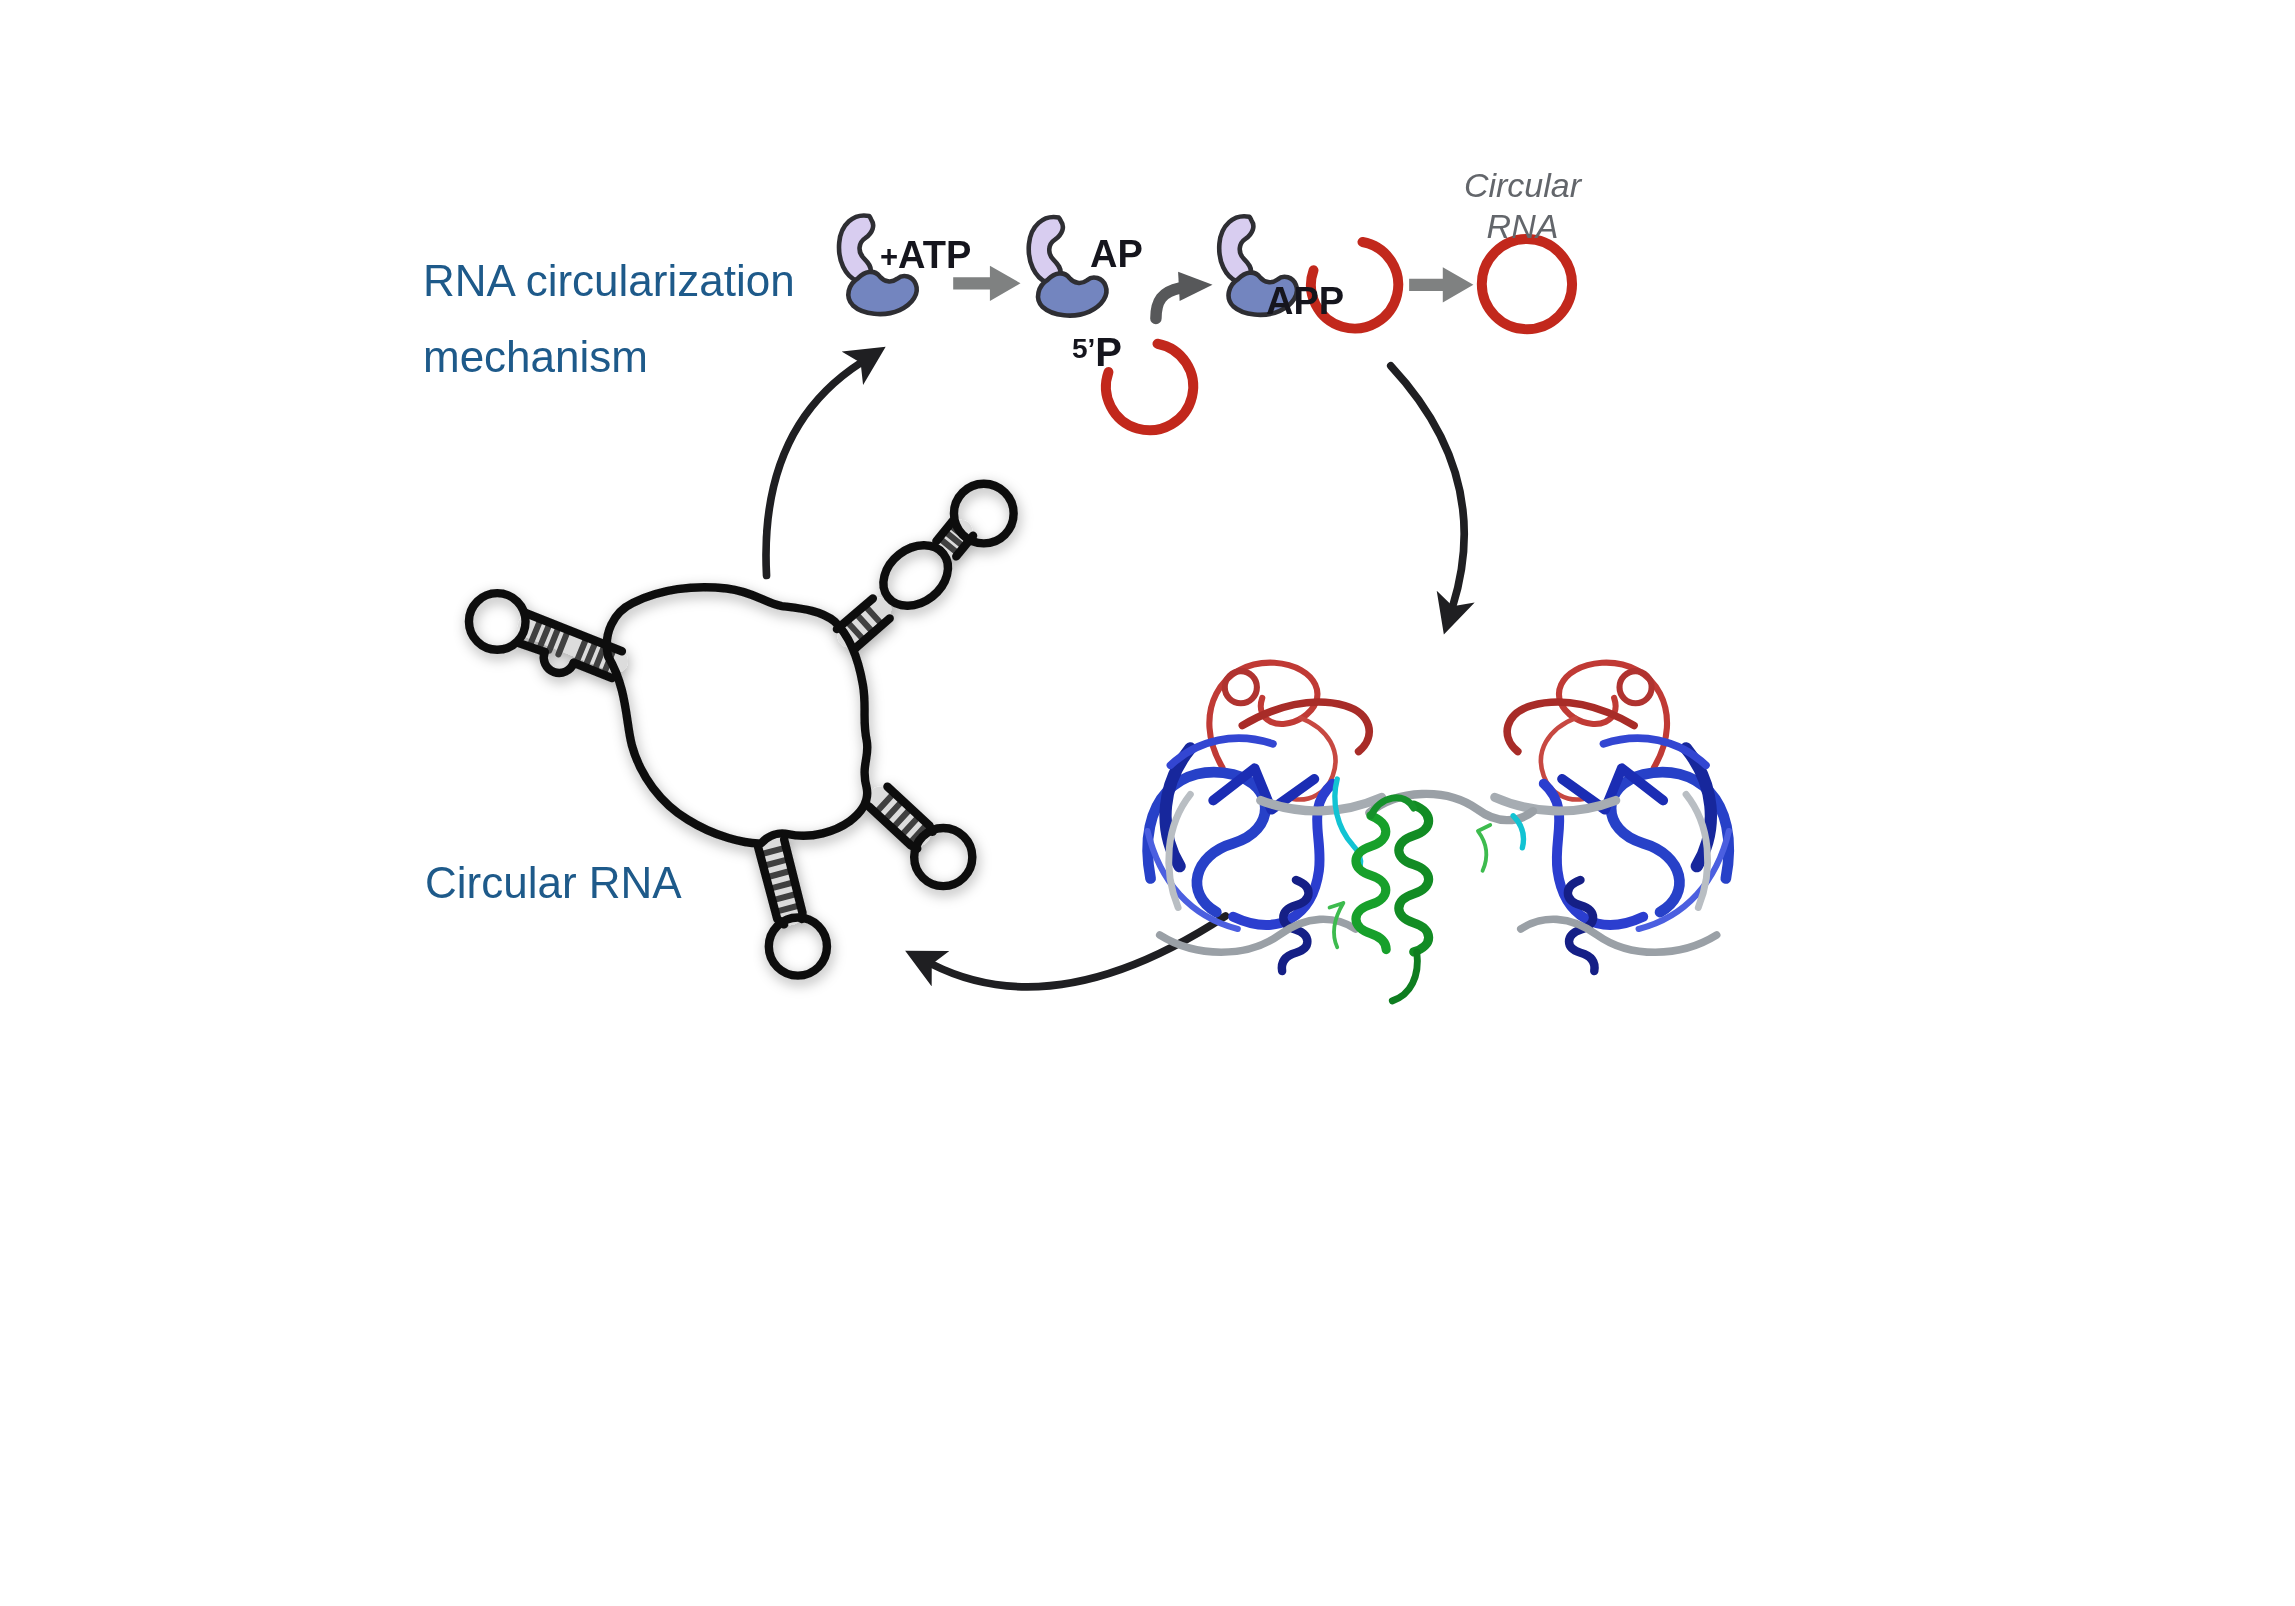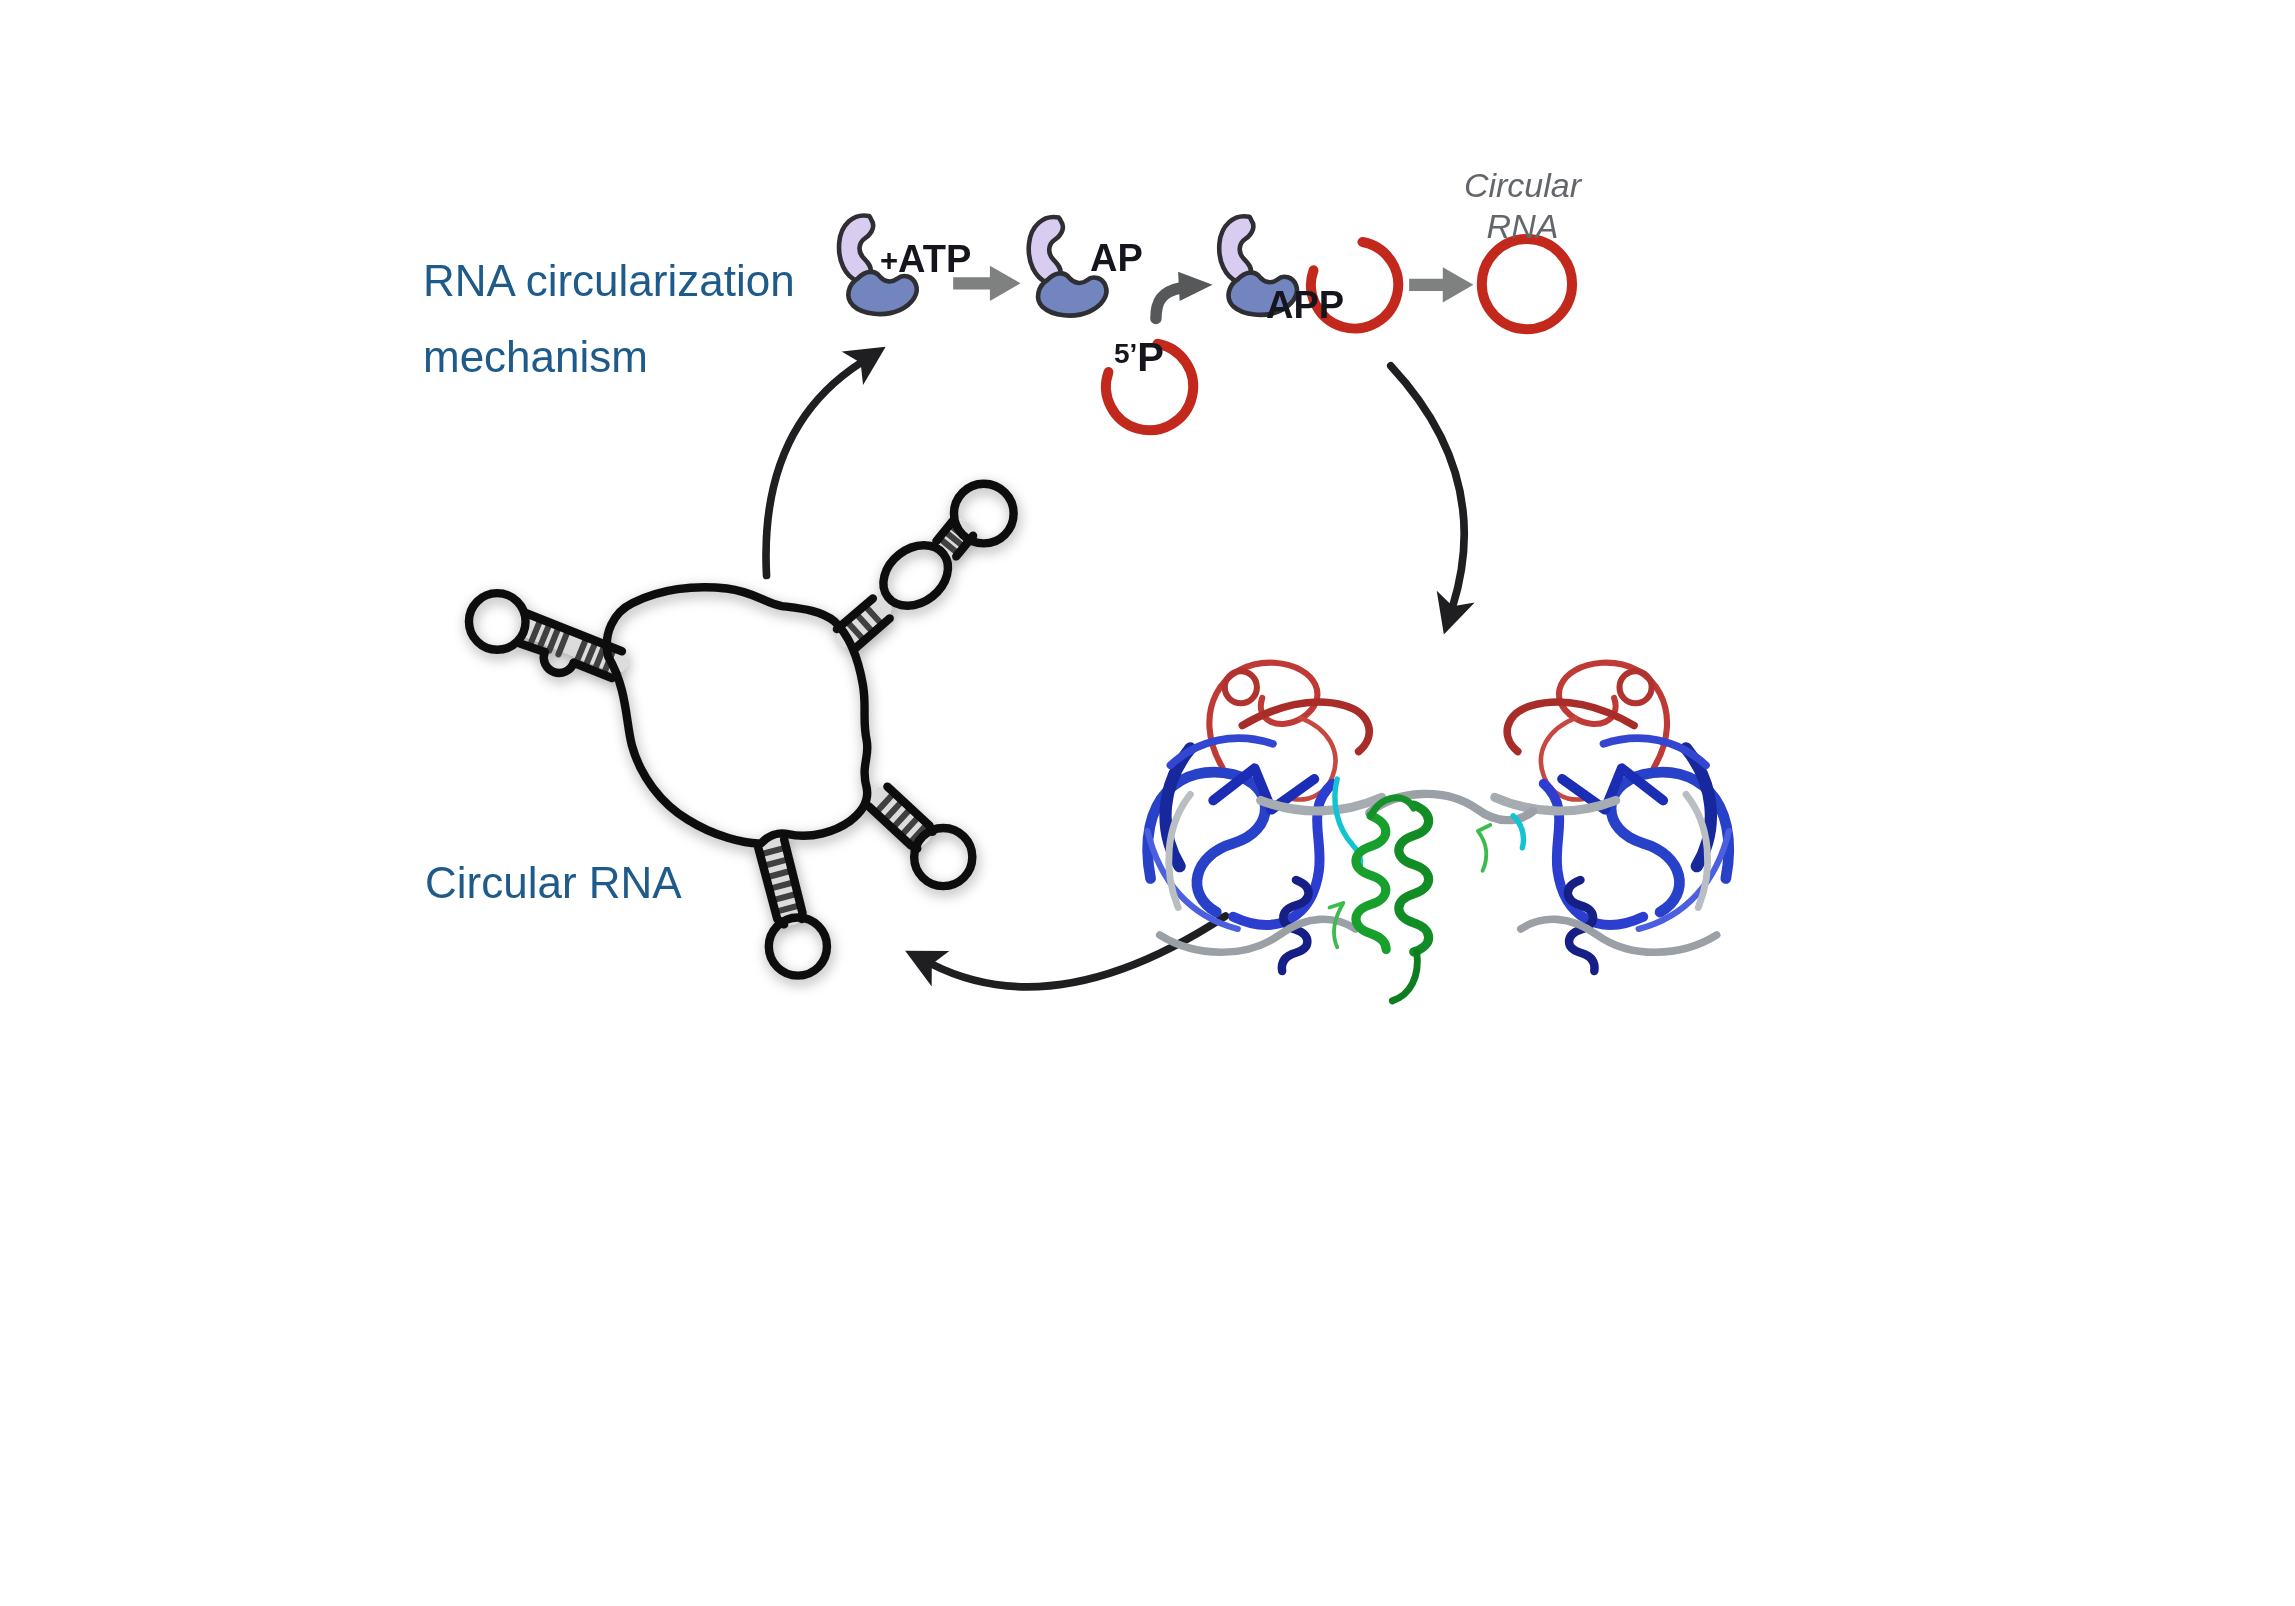--- a/index.html
+++ b/index.html
@@ -19,27 +19,27 @@
   .step-label {
     position:absolute; top:142px; height:127px;
     display:flex; align-items:center; justify-content:center; text-align:center;
     font-style:italic; color:#63666b; font-size:34px; line-height:41px; font-weight:400;
   }
   #step-rnl3       { left:796px; width:165px; }
   #step-ligase     { left:966px; width:208px; }
   #step-adenylated { left:1201px; width:210px; }
   #step-circular   { left:1429px; width:187px; }
   .mech-ann {
-    position:absolute; color:#15151d; font-weight:700; font-size:38px; line-height:53px;
+    position:absolute; color:#15151d; font-weight:700; font-size:38px; line-height:44px;
   }
   #ann-atp { left:880px; top:233px; }
   #ann-atp .plus { font-size:31px; font-weight:700; vertical-align:1.5px; }
   #ann-ap  { left:1090px; top:232px; }
   #ann-app { left:1266px; top:231px;margin-top:48px; }
-  #ann-5p  { left:1114px; top:327px;text-align:center; }
+  #ann-5p  { left:1072px; top:327px;text-align:center; }
   #ann-5p .fp { font-size:28px; font-weight:700; vertical-align:7.7px; }
   #ann-5p .pp { font-size:40px; }
 </style>
 </head>
 <body>
 
 <div id="canvas">
 
   <svg id="art" width="2295" height="1607" viewBox="0 0 3000 2100">
     <defs>

